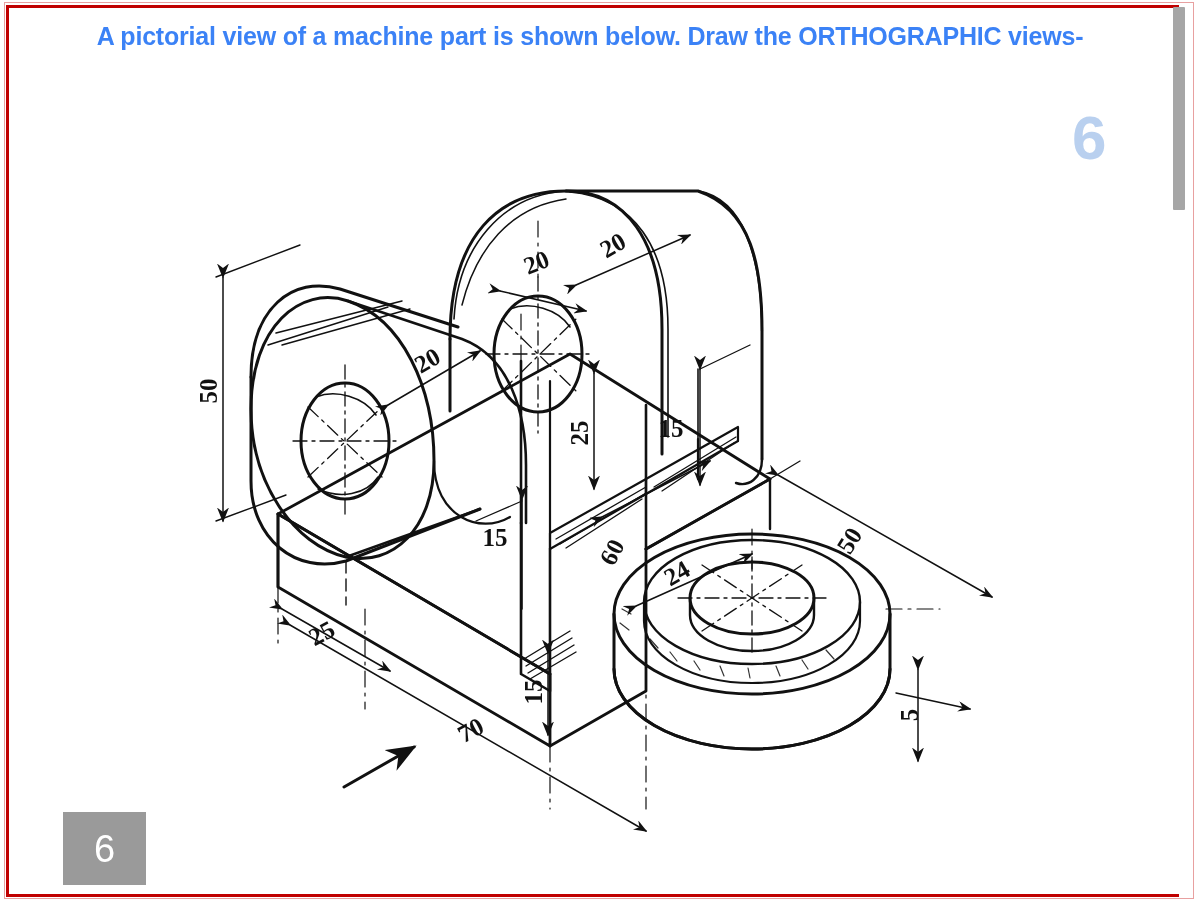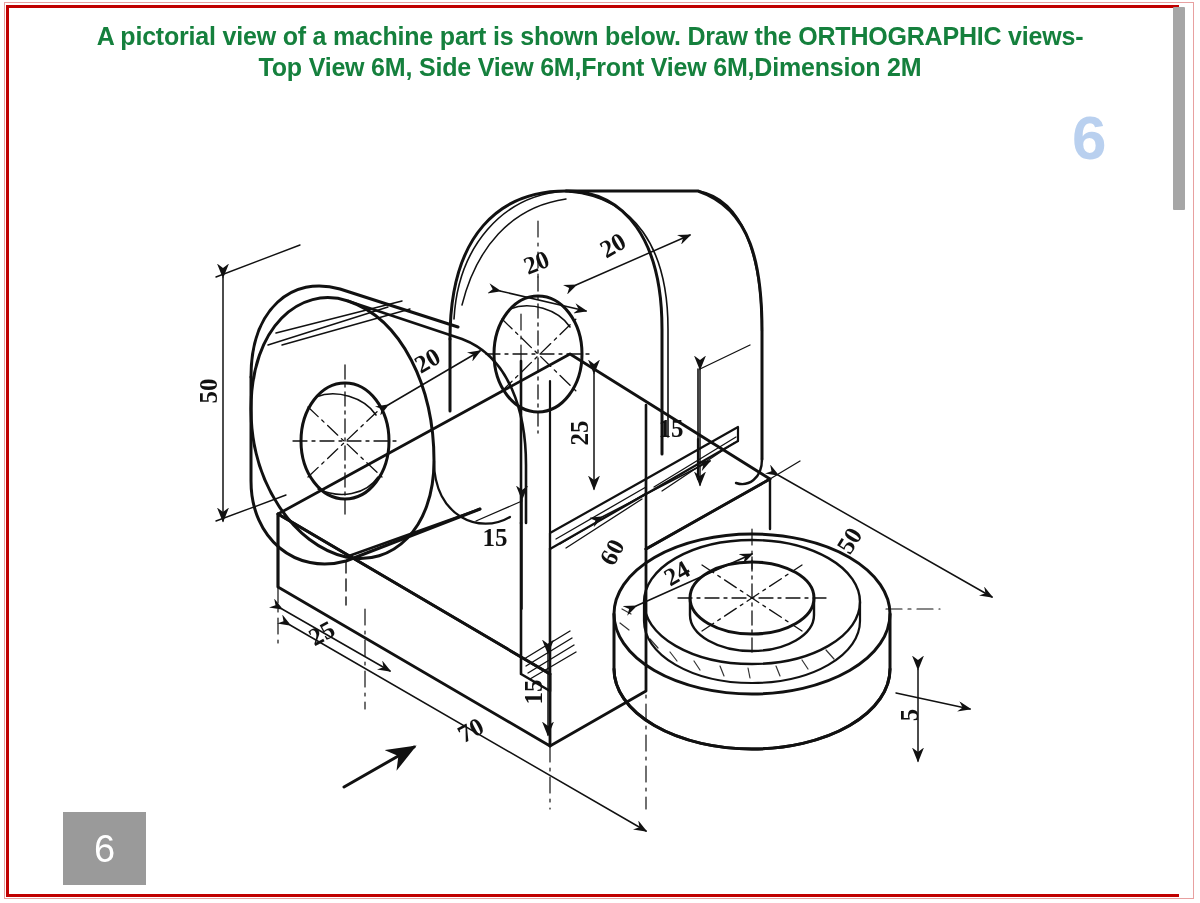--- a/index.html
+++ b/index.html
@@ -52,21 +52,21 @@
     left: 30px;
     top: 12px;
     width: 1100px;
     text-align: center;
   }
   .title-line {
     font-family: "Liberation Sans", sans-serif;
     font-weight: bold;
     font-size: 25px;
     line-height: 31px;
-    color: #15803d;
+    color: #3b82f6;
     letter-spacing: -0.2px;
     white-space: nowrap;
   }
   
   #watermark-number {
     position: absolute;
     left: 1062px;
     top: 98px;
     font-family: "Liberation Sans", sans-serif;
     font-weight: bold;
@@ -131,21 +131,20 @@
 
 <div id="page">
 
   <div id="frame-outer"></div>
   <div id="frame-inner"></div>
 
   <div id="slide">
 
     <div id="title-block">
       <div class="title-line">A pictorial view of a machine part is shown below. Draw the ORTHOGRAPHIC views-</div>
-      <div class="title-line">Top View 6M, Side View 6M,Front View 6M,Dimension 2M</div>
     </div>
 
     <div id="watermark-number">6</div>
 
     <div id="drawing-wrap">
       <svg id="drawing-svg" width="900" height="700" viewBox="150 150 900 700" xmlns="http://www.w3.org/2000/svg">
         <defs>
           <marker id="ar" markerWidth="10" markerHeight="8" refX="9" refY="4" orient="auto">
             <path d="M0,0 L10,4 L0,8 L3,4 Z" fill="#111"></path>
           </marker>

